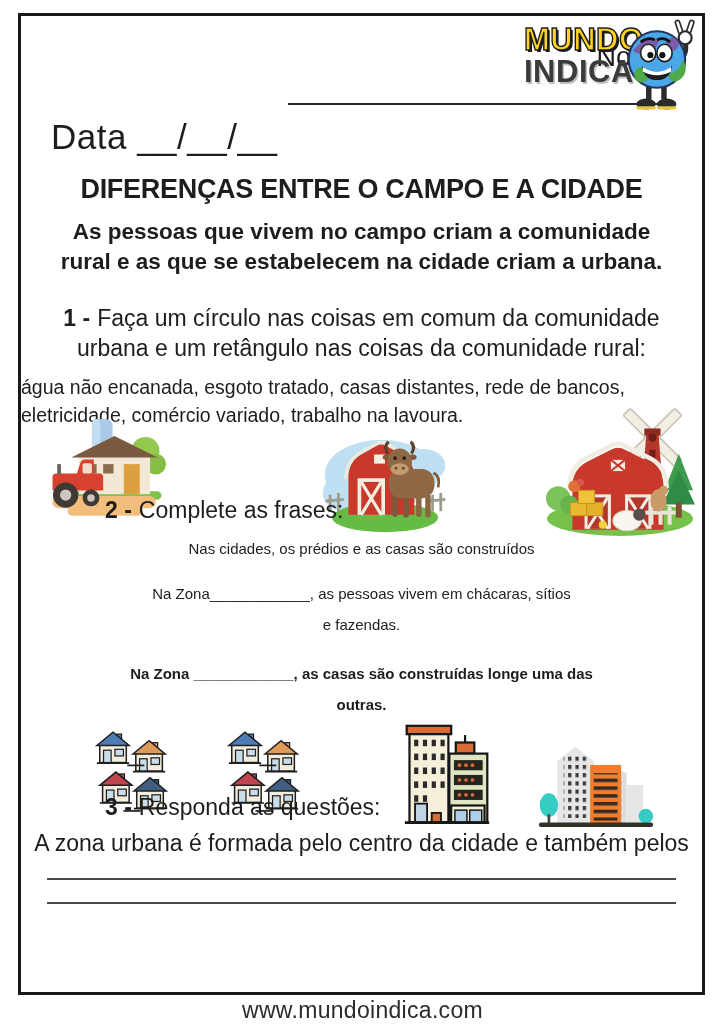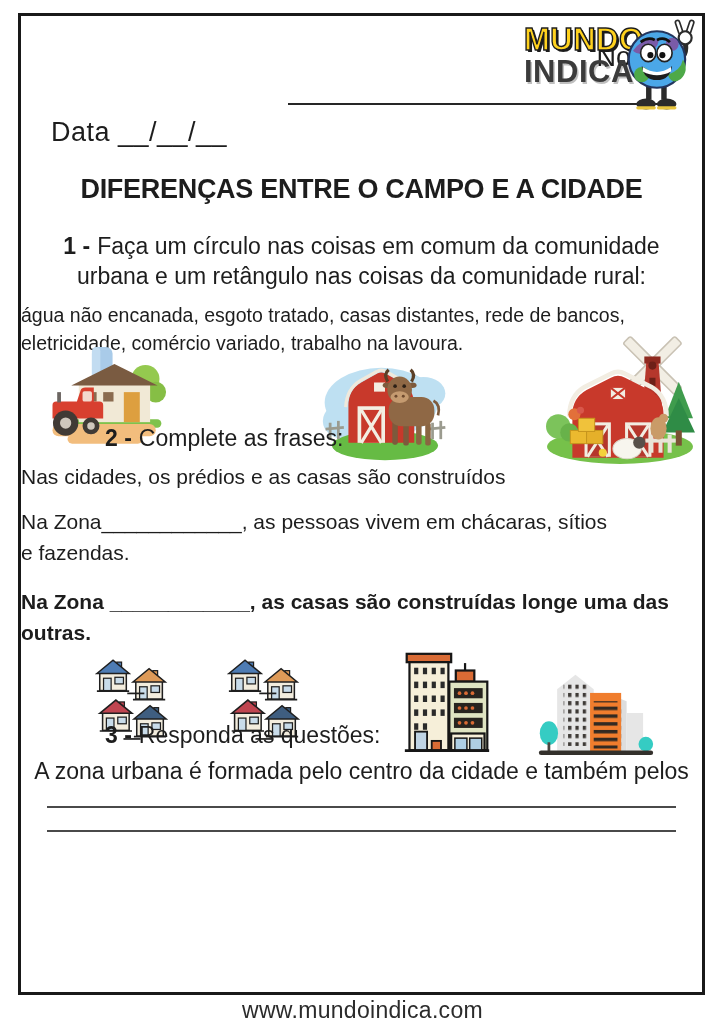--- a/index.html
+++ b/index.html
@@ -3,38 +3,38 @@
 <meta charset="utf-8">
 <style>
   html,body{margin:0;padding:0;background:#ffffff;}
   body{font-family:"Liberation Sans","DejaVu Sans",sans-serif;color:#1d1d1d;}
   .page{position:relative;width:725px;height:1024px;background:#fff;overflow:hidden;}
   .frame{position:absolute;left:18px;top:13px;width:687px;height:982px;border:3px solid #191919;box-sizing:border-box;overflow:hidden;background:#fff;}
   .header{position:relative;padding:26px 26px 0 30px;height:110px;box-sizing:content-box;}
   .name-row{display:flex;align-items:flex-end;font-size:27px;flex-direction:column;}
   .name-label{white-space:nowrap;}
   .name-line{width:388px;height:30px;border-bottom:2.5px solid #262626;margin-left:2px;}
-  .date-row{font-size:27px;margin-top:12px;letter-spacing:.5px;}
+  .date-row{font-size:35px;margin-top:12px;letter-spacing:.5px;}
   .logo{position:absolute;top:4px;right:8px;width:170px;height:100px;}
   .logo-words{position:absolute;left:0;top:4px;line-height:1.0;}
   .logo-w1{font-size:31px;font-weight:bold;color:#FFD21E;-webkit-text-stroke:1.4px #1c1c1c;text-shadow:2px 2px 0 #1c1c1c;letter-spacing:.5px;}
   .logo-w2{font-size:31px;font-weight:bold;color:#3B3B3B;text-shadow:1.5px 1.5px 0 rgba(0,0,0,.25);letter-spacing:.5px;margin-top:1px;}
   .globe-svg{position:absolute;right:-2px;top:-2px;width:76px;height:96px;}
   .title{text-align:center;font-size:27px;font-weight:bold;margin-top:22px;letter-spacing:-.3px;}
   .intro{text-align:center;font-weight:bold;font-size:22.5px;line-height:30px;margin-top:12px;white-space:nowrap;}
   .q1{text-align:center;font-size:23px;line-height:30px;margin-top:26px;white-space:nowrap;}
   .words{text-align:left;font-size:19.5px;line-height:28px;margin-top:10px;white-space:nowrap;}
   .num{font-weight:bold;margin-right:7px;}
   .farm-row{position:relative;height:120px;margin-top:-16px;}
   .farm1{position:absolute;left:24px;top:0;width:122px;height:106px;}
   .farm2{position:absolute;left:300px;top:14px;width:128px;height:108px;}
   .farm3{position:absolute;right:6px;top:-16px;width:152px;height:142px;}
   .q-label{position:absolute;font-size:23px;white-space:nowrap;margin-left:48px;}
   .q2-label{left:36px;top:84px;}
-  .sent{font-size:21px;line-height:31px;white-space:nowrap;}
+  .sent{text-align:center;font-size:15px;line-height:31px;white-space:nowrap;}
   .s2{margin-top:14px;}
   .s3{margin-top:18px;font-weight:bold;}
   .city-row{position:relative;height:106px;margin-top:2px;}
   .cluster1{position:absolute;left:74px;top:6px;width:74px;height:90px;}
   .cluster2{position:absolute;left:206px;top:6px;width:74px;height:90px;}
   .bld1{position:absolute;left:382px;top:0;width:88px;height:104px;}
   .bld2{position:absolute;left:512px;top:10px;width:126px;height:96px;}
   .q3-label{left:36px;top:72px;}
   .q3a{text-align:center;font-size:23px;line-height:30px;margin-top:0;white-space:nowrap;}
   .answer-line{height:0;border-bottom:2px solid #4a4a4a;margin:0 26px;}
@@ -97,20 +97,24 @@
           <circle cx="39" cy="33" r="2.8" fill="#111111"></circle>
           <path d="M19,21 q7,-5 13,-2 M34,19 q7,-3 12,2" stroke="#111111" stroke-width="2.5" fill="none"></path>
           <path d="M20,43 q14,14 28,0 q-2,13 -14,13 q-12,0 -14,-13 z" fill="#1d1d1d"></path>
           <path d="M21,44 q13,9 26,0 l0,4 q-13,7 -26,0 z" fill="#ffffff"></path>
         </svg>
       </div>
     </div>
 
     <div class="title">DIFERENÇAS ENTRE O CAMPO E A CIDADE</div>
 
+    <div class="intro">
+      <div>As pessoas que vivem no campo criam a comunidade</div>
+      <div>rural e as que se estabelecem na cidade criam a urbana.</div>
+    </div>
 
     <div class="q1">
       <div>
         <span class="num">1 -</span><span>Faça um círculo nas coisas em comum da comunidade</span>
       </div>
       <div>urbana e um retângulo nas coisas da comunidade rural:</div>
     </div>
 
     <div class="words">
       <div>água não encanada, esgoto tratado, casas distantes, rede de bancos,</div>

